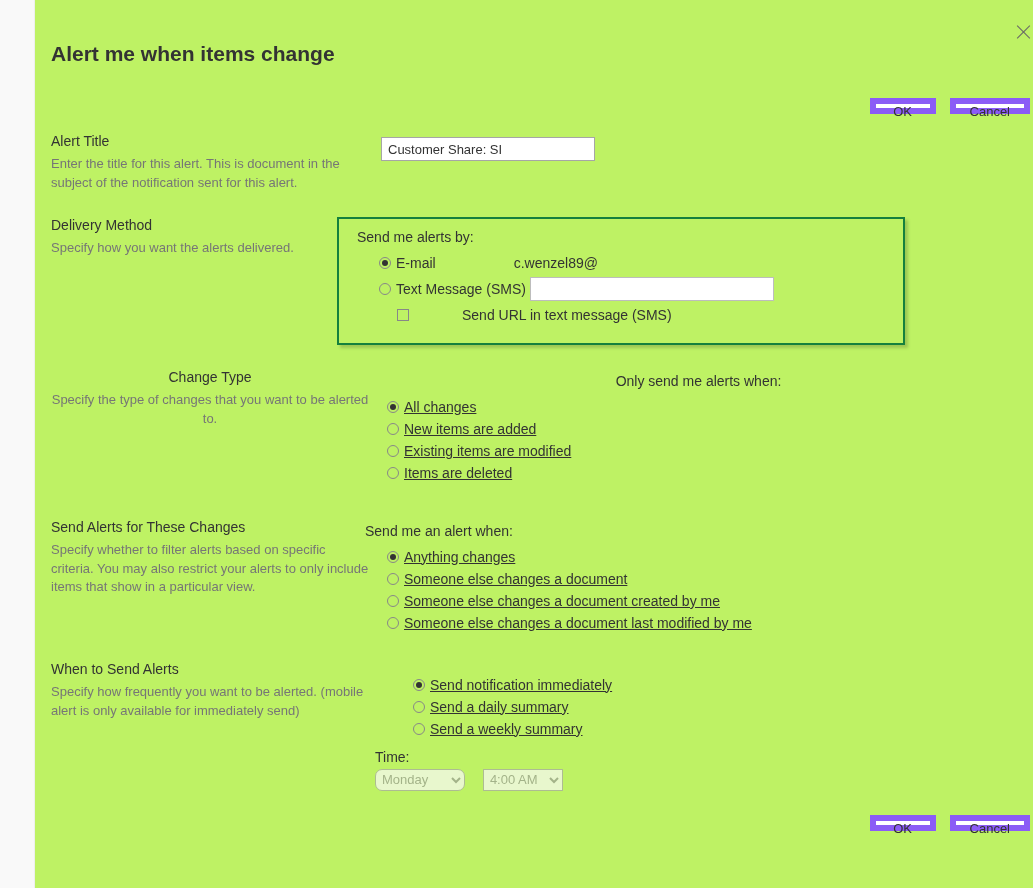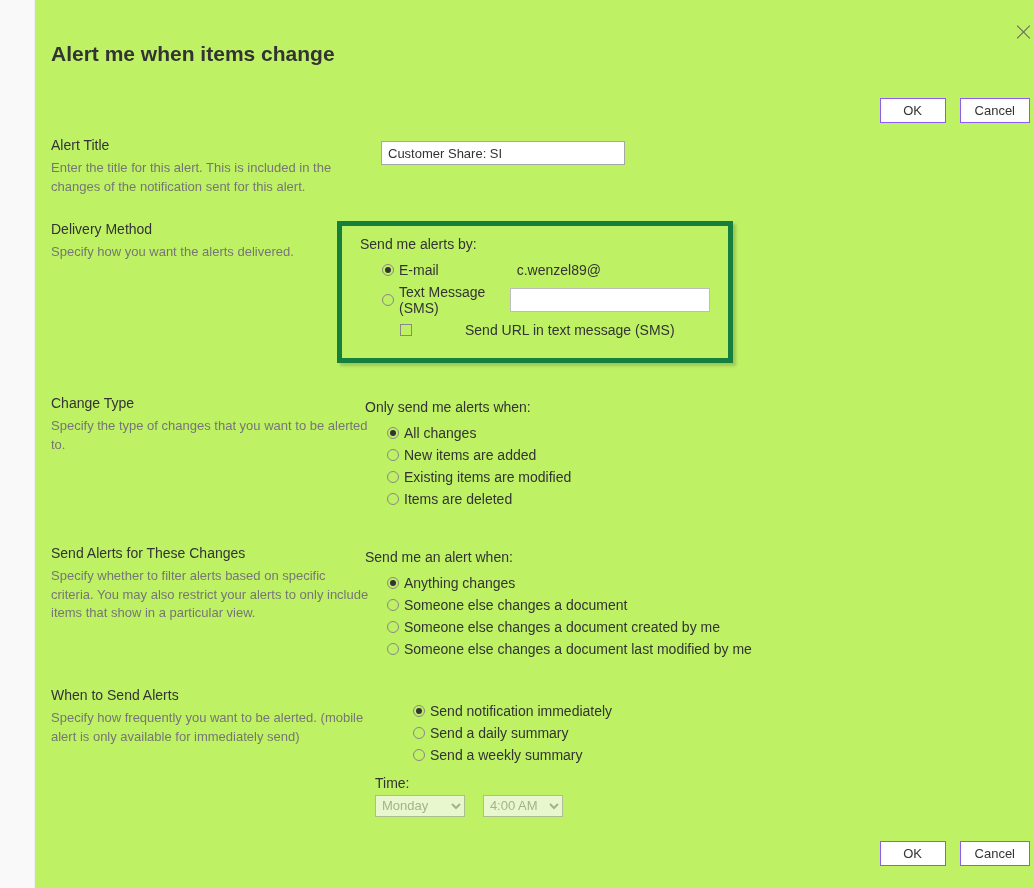--- a/index.html
+++ b/index.html
@@ -51,23 +51,23 @@
   .button-row {
     text-align: right;
     margin-bottom: 14px;
     padding-right: 2px;
   }
   .button-row.bottom {
     margin-top: 24px;
   }
   button.action {
     min-width: 66px;
-    height: 25px;
+    height: 16px;
     background: #fff;
-    border: 1px solid #8b5cf6;
+    border: 6px solid #8b5cf6;
     color: #333;
     font-size: 13px;
     padding: 0 14px;
     margin-left: 10px;
     cursor: pointer;
     font-family: inherit;
   }
   .section {
     display: flex;
     margin-bottom: 24px;
@@ -93,27 +93,27 @@
     flex: 1;
     padding-top: 4px;
   }
   input.text {
     height: 24px;
     border: 1px solid #a6a6a6;
     padding: 2px 6px;
     font-family: inherit;
     font-size: 13px;
     color: #333;
-    width: 244px;
+    width: 214px;
   }
   .highlight-box {
-    border: 5px solid #15803d;
+    border: 2px solid #15803d;
     padding: 10px 18px 14px 18px;
     margin-left: -14px;
-    width: 396px;
+    width: 568px;
     box-shadow: 3px 3px 3px rgba(0,0,0,0.18);
   }
   .group-label {
     font-size: 14px;
     color: #333;
     margin-bottom: 10px;
   }
   .radio-row, .check-row {
     display: flex;
     align-items: center;
@@ -160,21 +160,21 @@
   .email-val {
     margin-left: 78px;
     color: #333;
     font-size: 14px;
   }
   .sms-url-row {
     margin-left: 40px;
     margin-top: 4px;
     gap: 48px;
   }
-  .radio-list .radio-row { margin-left: 22px; }
+  .radio-list .radio-row { margin-left: 22px; text-decoration: underline; }
   .time-label {
     font-size: 14px;
     margin-top: 12px;
     margin-bottom: 4px;
   }
   select {
     height: 22px;
     border: 1px solid #a6a6a6;
     font-family: inherit;
     font-size: 13px;
@@ -209,21 +209,21 @@
   <h1 class="dialog-title">Alert me when items change</h1>
 
   <div class="button-row">
     <button class="action">OK</button>
     <button class="action">Cancel</button>
   </div>
 
   <div class="section">
     <div class="left">
       <h3>Alert Title</h3>
-      <p>Enter the title for this alert. This is included in the changes of the notification sent for this alert.</p>
+      <p>Enter the title for this alert. This is document in the subject of the notification sent for this alert.</p>
     </div>
     <div class="right">
       <input class="text" type="text" value="Customer Share: SI" style="">
     </div>
   </div>
 
   <div class="section">
     <div class="left">
       <h3>Delivery Method</h3>
       <p>Specify how you want the alerts delivered.</p>
@@ -242,21 +242,21 @@
           <span class="sms-input"></span>
         </div>
         <div class="check-row sms-url-row">
           <span class="checkbox"></span>
           <span>Send URL in text message (SMS)</span>
         </div>
       </div>
     </div>
   </div>
 
-  <div class="section" style="margin-top:32px;">
+  <div class="section" style="margin-top:24px;text-align:center;">
     <div class="left">
       <h3>Change Type</h3>
       <p>Specify the type of changes that you want to be alerted to.</p>
     </div>
     <div class="right">
       <div class="group-label" style="margin-left:-16px;">Only send me alerts when:</div>
       <div class="radio-list" style="margin-left:-16px;">
         <div class="radio-row">
           <span class="radio checked"></span>
           <span>All changes</span>
@@ -320,21 +320,21 @@
           <span class="radio"></span>
           <span>Send a daily summary</span>
         </div>
         <div class="radio-row">
           <span class="radio"></span>
           <span>Send a weekly summary</span>
         </div>
       </div>
       <div class="time-label" style="margin-left:-6px;">Time:</div>
       <div style="margin-left:-6px;">
-        <select disabled="" style="width:90px;">
+        <select disabled="" style="width:90px;border-radius:7px;">
           <option>Monday</option>
         </select>
         <select disabled="" style="width:80px;margin-left:14px;">
           <option>4:00 AM</option>
         </select>
       </div>
     </div>
   </div>
 
   <div class="button-row bottom">

